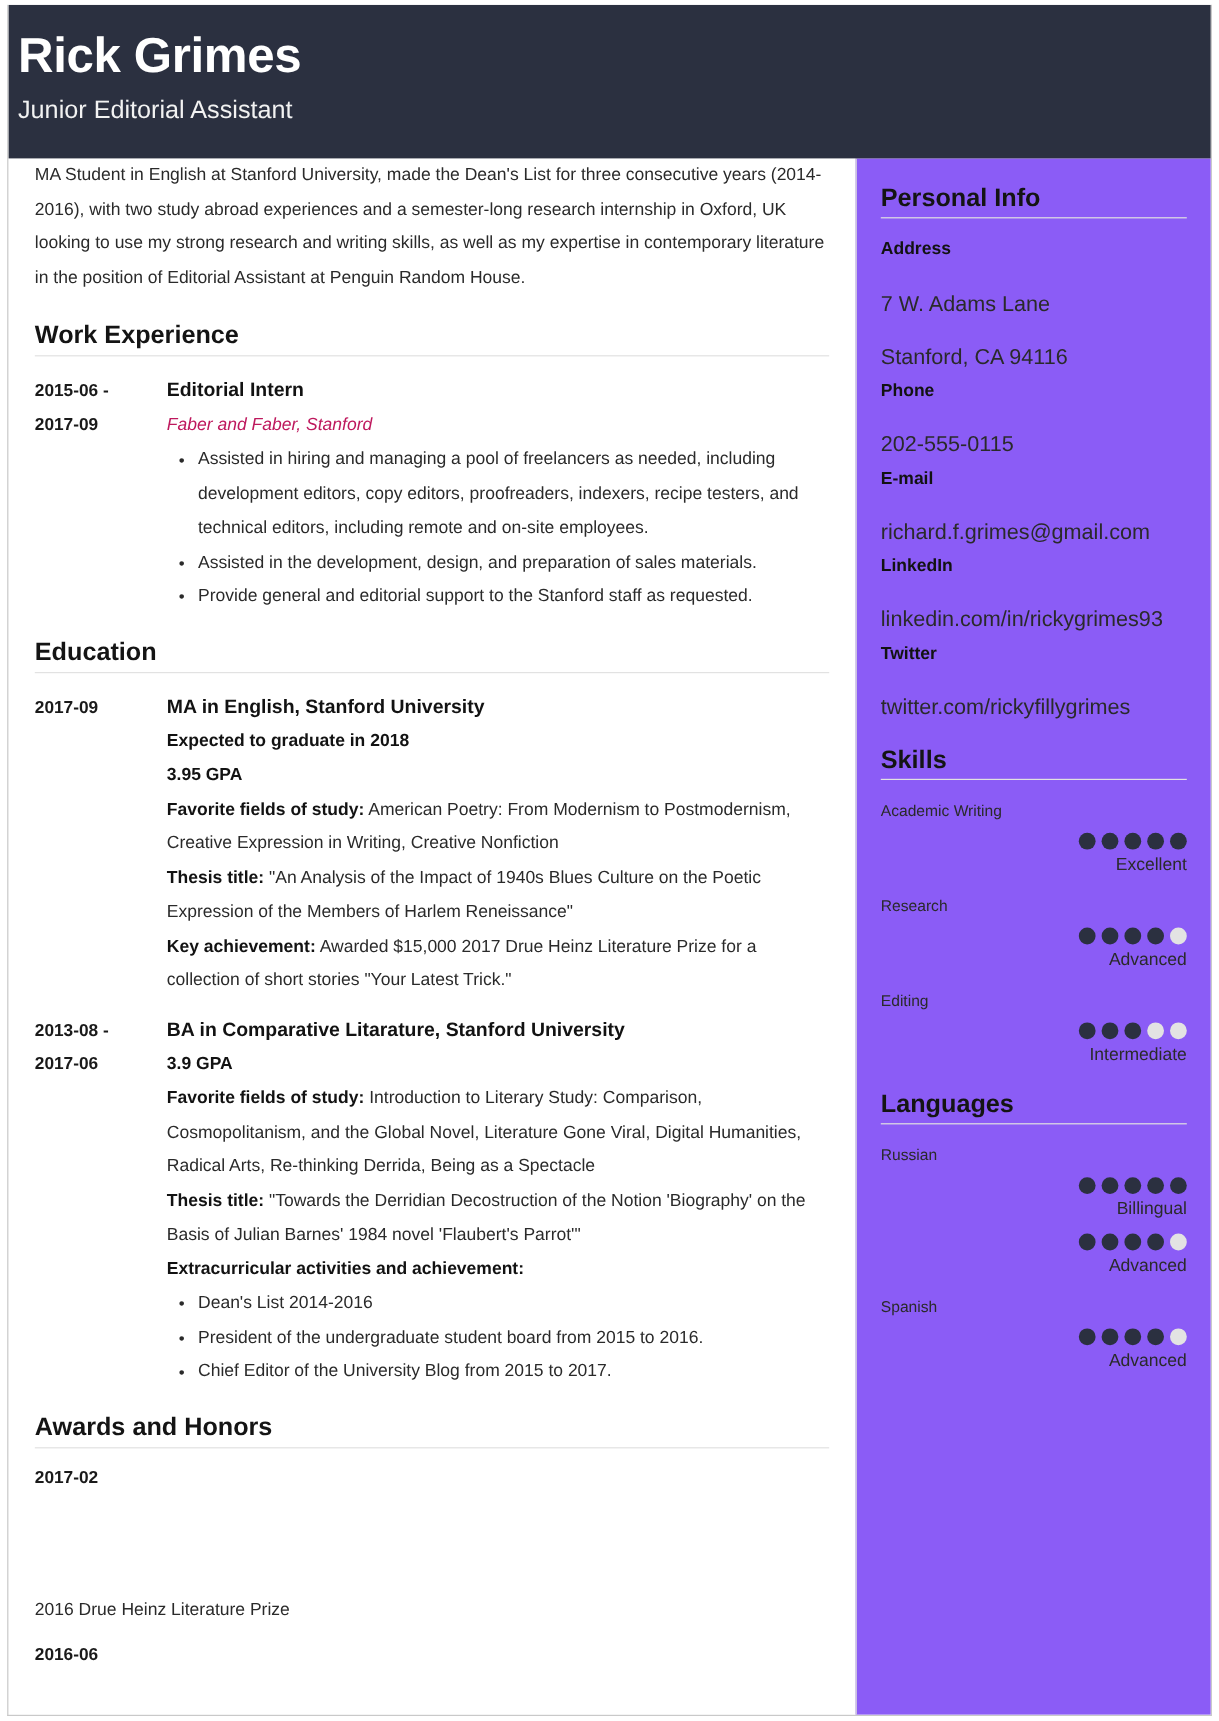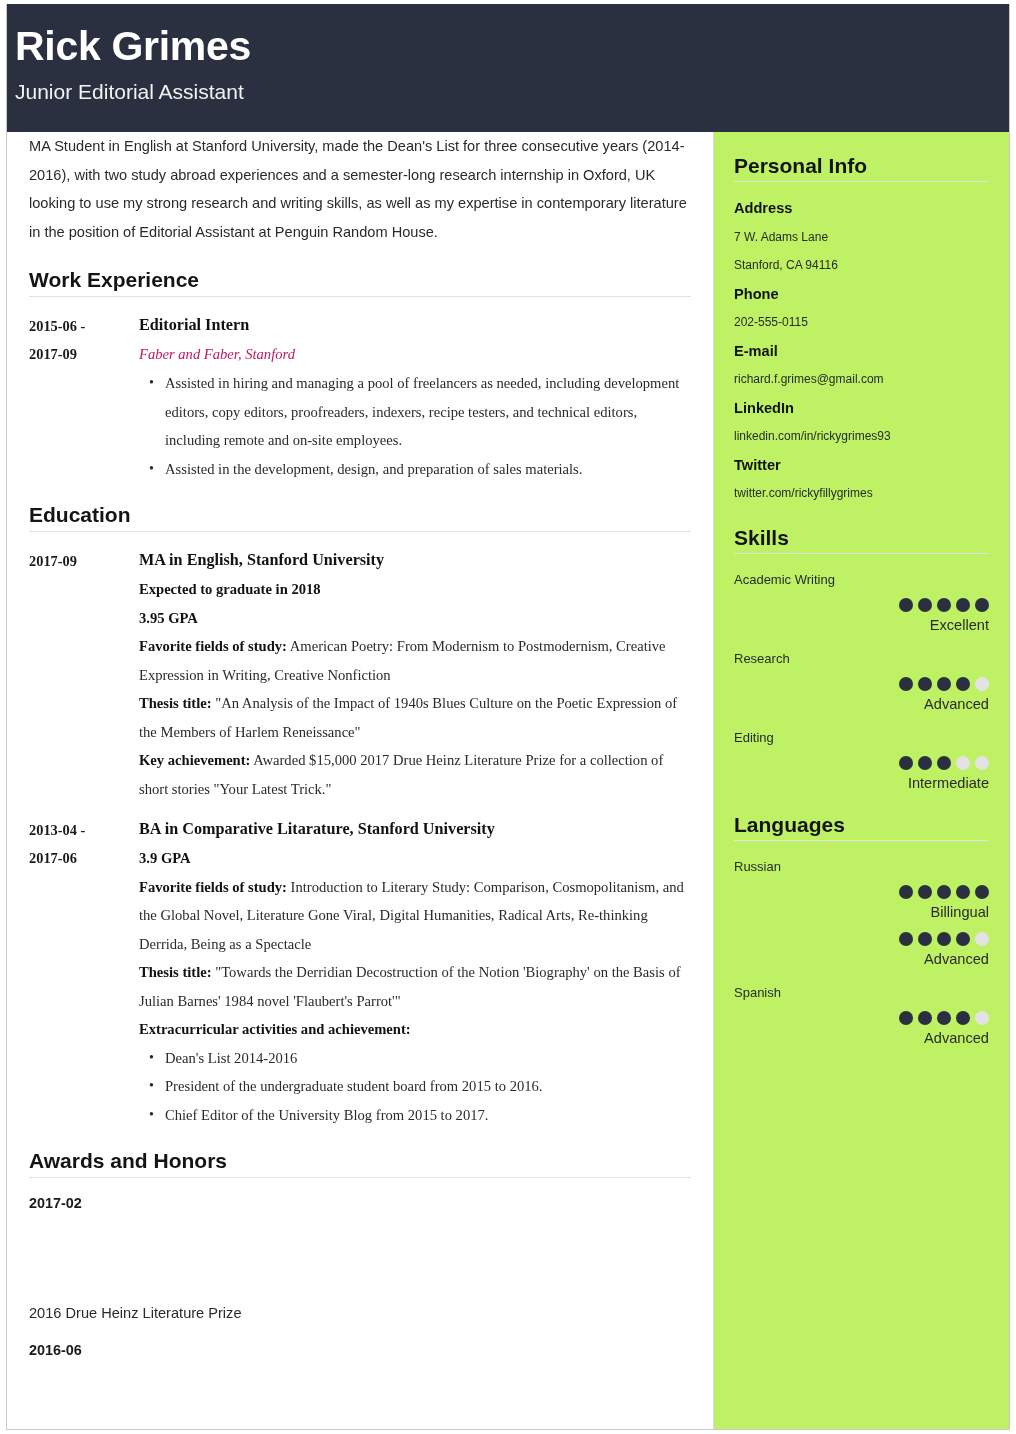--- a/index.html
+++ b/index.html
@@ -53,21 +53,21 @@
     height: 1297px;
   }
   .main-col {
     width: 706px;
     padding: 0 22px 0 22px;
     position: relative;
   }
   .side-col {
     width: 296px;
     border-left: 1px solid #dadada;
-    background: #bef264;
+    background: #8b5cf6;
     padding: 22px 20px 0 20px;
   }
 
   
   .summary {
     font-size: 14.6px;
     line-height: 28.5px;
     color: #2a2a2a;
     margin: 0 0 22px 0;
   }
@@ -84,21 +84,20 @@
     height: 1px;
     background: #e2e2e2;
     margin-bottom: 14px;
   }
   .sec { margin-bottom: 20px; }
 
   
   .entry {
     display: flex;
     margin-bottom: 12px;
-    font-family: Liberation Serif, serif;
   }
   .entry-date {
     width: 110px;
     flex: 0 0 110px;
     font-size: 14.4px;
     font-weight: bold;
     color: #1a1a1a;
     line-height: 28px;
     padding-top: 1px;
   }
@@ -181,24 +180,25 @@
   }
   .side-sec { margin-bottom: 18px; }
 
   .info-label {
     font-size: 14.6px;
     font-weight: bold;
     color: #121212;
     line-height: 28.5px;
   }
   .info-value {
-    font-size: 12px;
+    font-size: 18px;
     color: #2a2a2a;
     line-height: 28.5px;
     word-break: break-word;
+    margin-top: 16px;
   }
 
   .rate-item { margin-bottom: 8px; }
   .rate-name {
     font-size: 13px;
     color: #2a2a2a;
     line-height: 28px;
   }
   .rate-dots {
     display: flex;
@@ -243,20 +243,21 @@
           <div class="entry-date">
             <div>2015-06 -</div>
             <div>2017-09</div>
           </div>
           <div class="entry-body">
             <div class="entry-title">Editorial Intern</div>
             <div class="entry-sub">Faber and Faber, Stanford</div>
             <ul class="bullets">
               <li>Assisted in hiring and managing a pool of freelancers as needed, including development editors, copy editors, proofreaders, indexers, recipe testers, and technical editors, including remote and on-site employees.</li>
               <li>Assisted in the development, design, and preparation of sales materials.</li>
+              <li>Provide general and editorial support to the Stanford staff as requested.</li>
             </ul>
           </div>
         </div>
       </div>
 
       <div class="sec">
         <div class="sec-head">Education</div>
         <div class="sec-rule"></div>
 
         <div class="entry">
@@ -268,21 +269,21 @@
             <div class="entry-line bold-line">Expected to graduate in 2018</div>
             <div class="entry-line bold-line">3.95 GPA</div>
             <div class="entry-line"><b>Favorite fields of study:</b><span> American Poetry: From Modernism to Postmodernism, Creative Expression in Writing, Creative Nonfiction</span></div>
             <div class="entry-line"><b>Thesis title:</b><span> "An Analysis of the Impact of 1940s Blues Culture on the Poetic Expression of the Members of Harlem Reneissance"</span></div>
             <div class="entry-line"><b>Key achievement:</b><span> Awarded $15,000 2017 Drue Heinz Literature Prize for a collection of short stories "Your Latest Trick."</span></div>
           </div>
         </div>
 
         <div class="entry">
           <div class="entry-date">
-            <div>2013-04 -</div>
+            <div>2013-08 -</div>
             <div>2017-06</div>
           </div>
           <div class="entry-body">
             <div class="entry-title">BA in Comparative Litarature, Stanford University</div>
             <div class="entry-line bold-line">3.9 GPA</div>
             <div class="entry-line"><b>Favorite fields of study:</b><span> Introduction to Literary Study: Comparison, Cosmopolitanism, and the Global Novel, Literature Gone Viral, Digital Humanities, Radical Arts, Re-thinking Derrida, Being as a Spectacle</span></div>
             <div class="entry-line"><b>Thesis title:</b><span> "Towards the Derridian Decostruction of the Notion 'Biography' on the Basis of Julian Barnes' 1984 novel 'Flaubert's Parrot'"</span></div>
             <div class="entry-line bold-line">Extracurricular activities and achievement:</div>
             <ul class="bullets">
               <li>Dean's List 2014-2016</li>

